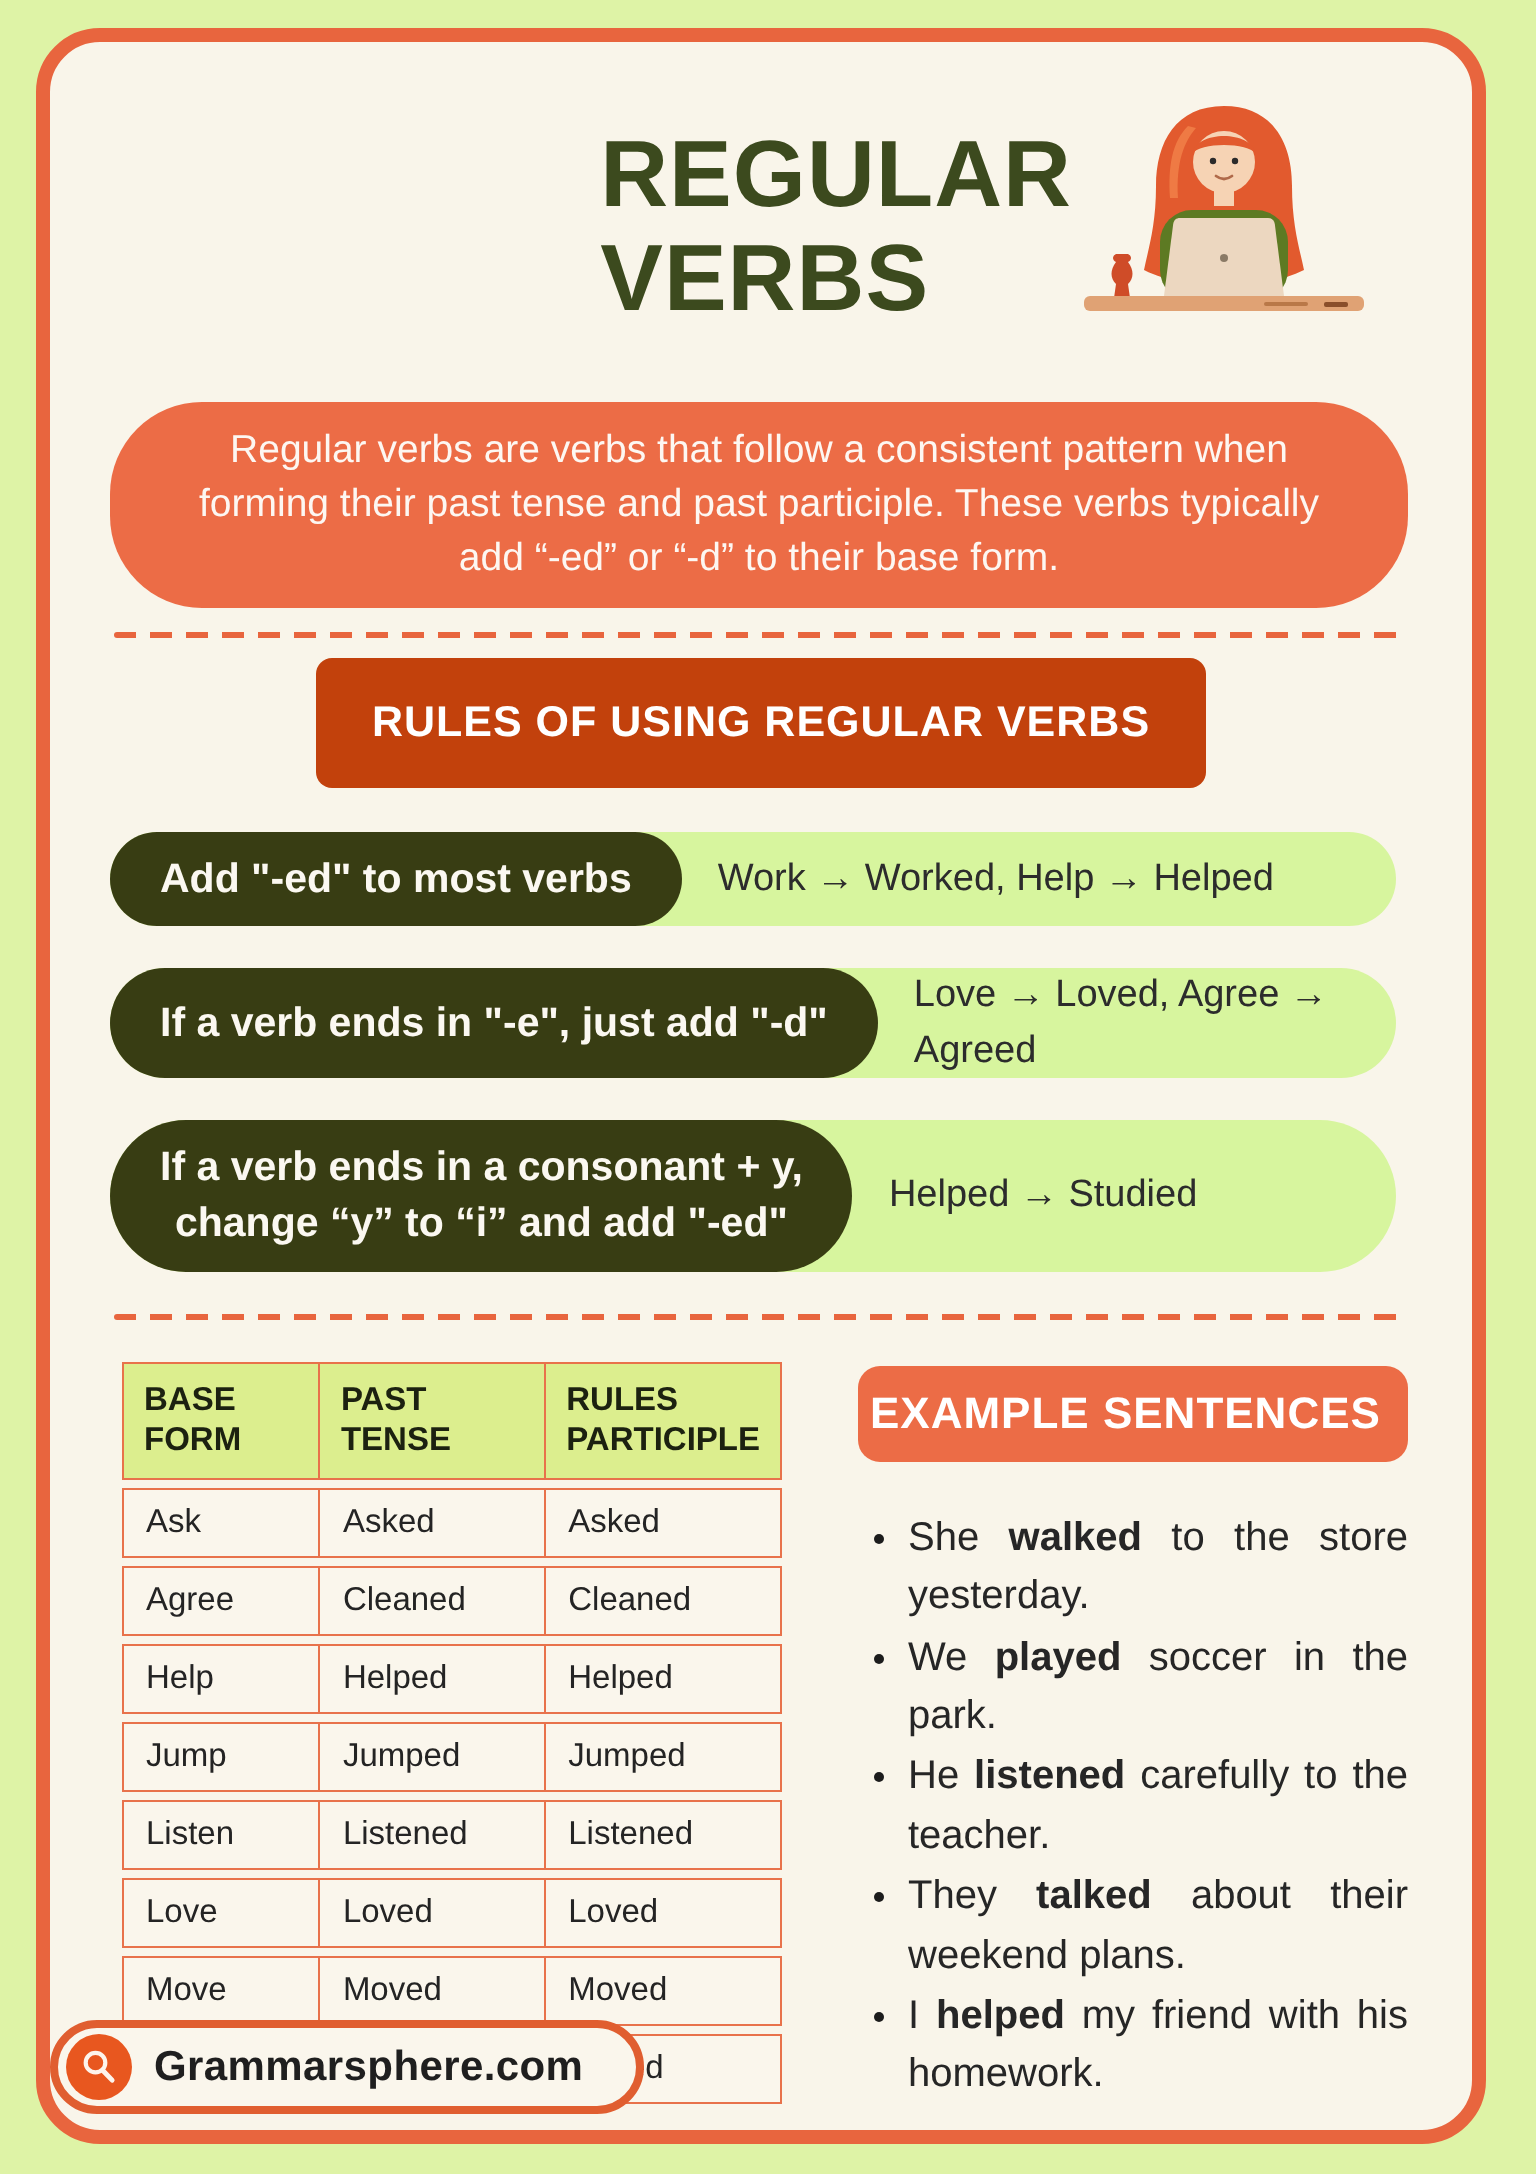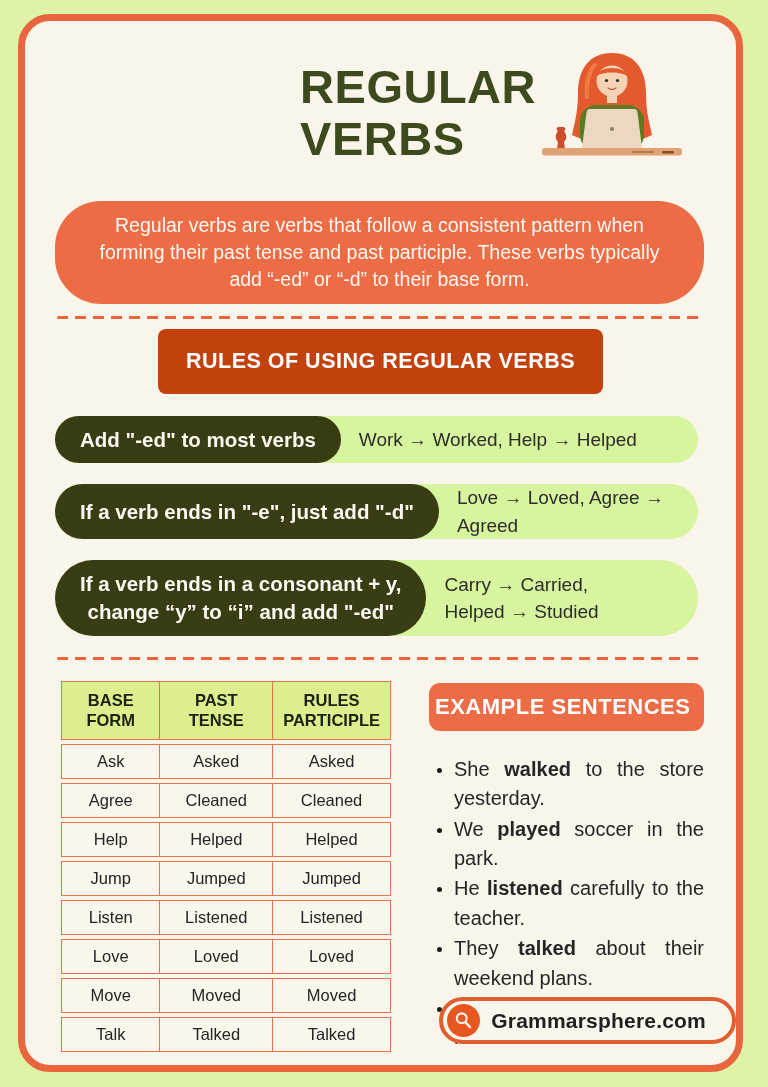--- a/index.html
+++ b/index.html
@@ -103,21 +103,21 @@
     line-height: 1.45;
     color: #2c2c2c;
   }
   
   .main-cols { display: flex; gap: 38px; margin-top: 17px; }
   .left-col { width: 330px; flex: none; margin-left: 6px; }
   .verb-table { border-collapse: separate; border-spacing: 0 4px; width: 330px; }
   .verb-table th, .verb-table td {
     border: 1.6px solid #e8724b;
     background: #faf6ec;
-    text-align: center;
+    text-align: left;
     vertical-align: middle;
   }
   .verb-table th:not(:first-child), .verb-table td:not(:first-child) { border-left: none; }
   .verb-table th {
     background: #dcee8e;
     font-size: 16.5px;
     font-weight: 700;
     color: #1c2110;
     line-height: 1.25;
     padding: 8px 10px;
@@ -151,23 +151,23 @@
     color: #262626;
     text-align: justify;
     text-align-last: left;
     margin-bottom: 1px;
   }
   .sentence-list li::marker { color: #1c1c1c; font-size: 17px; }
   .verb-bold { font-weight: 700; }
   
   .footer-wrap {
     position: absolute;
-    left: 0; right: 0; bottom: 21px;
-    display: flex;
-    justify-content: flex-end;
+    left: 0; right: 0; bottom: 8px;
+    display: flex;
+    justify-content: flex-start;
   }
   .footer-pill {
     display: flex;
     align-items: center;
     gap: 11px;
     background: #faf6ec;
     border: 4px solid #e05e30;
     border-radius: 999px;
     padding: 3px 26px 3px 4px;
   }
@@ -250,21 +250,20 @@
           <span></span>
         </div>
       </div>
 
       <div class="rule-row">
         <div class="rule-pill">
           <span>If a verb ends in a consonant + y,</span>
           <span>change “y” to “i” and add "-ed"</span>
         </div>
         <div class="rule-examples">
-          <span>Carry → Carried,</span>
           <span>Helped → Studied</span>
         </div>
       </div>
 
     </div>
 
     <div class="dashed-divider"></div>
 
     <div class="main-cols">
 

